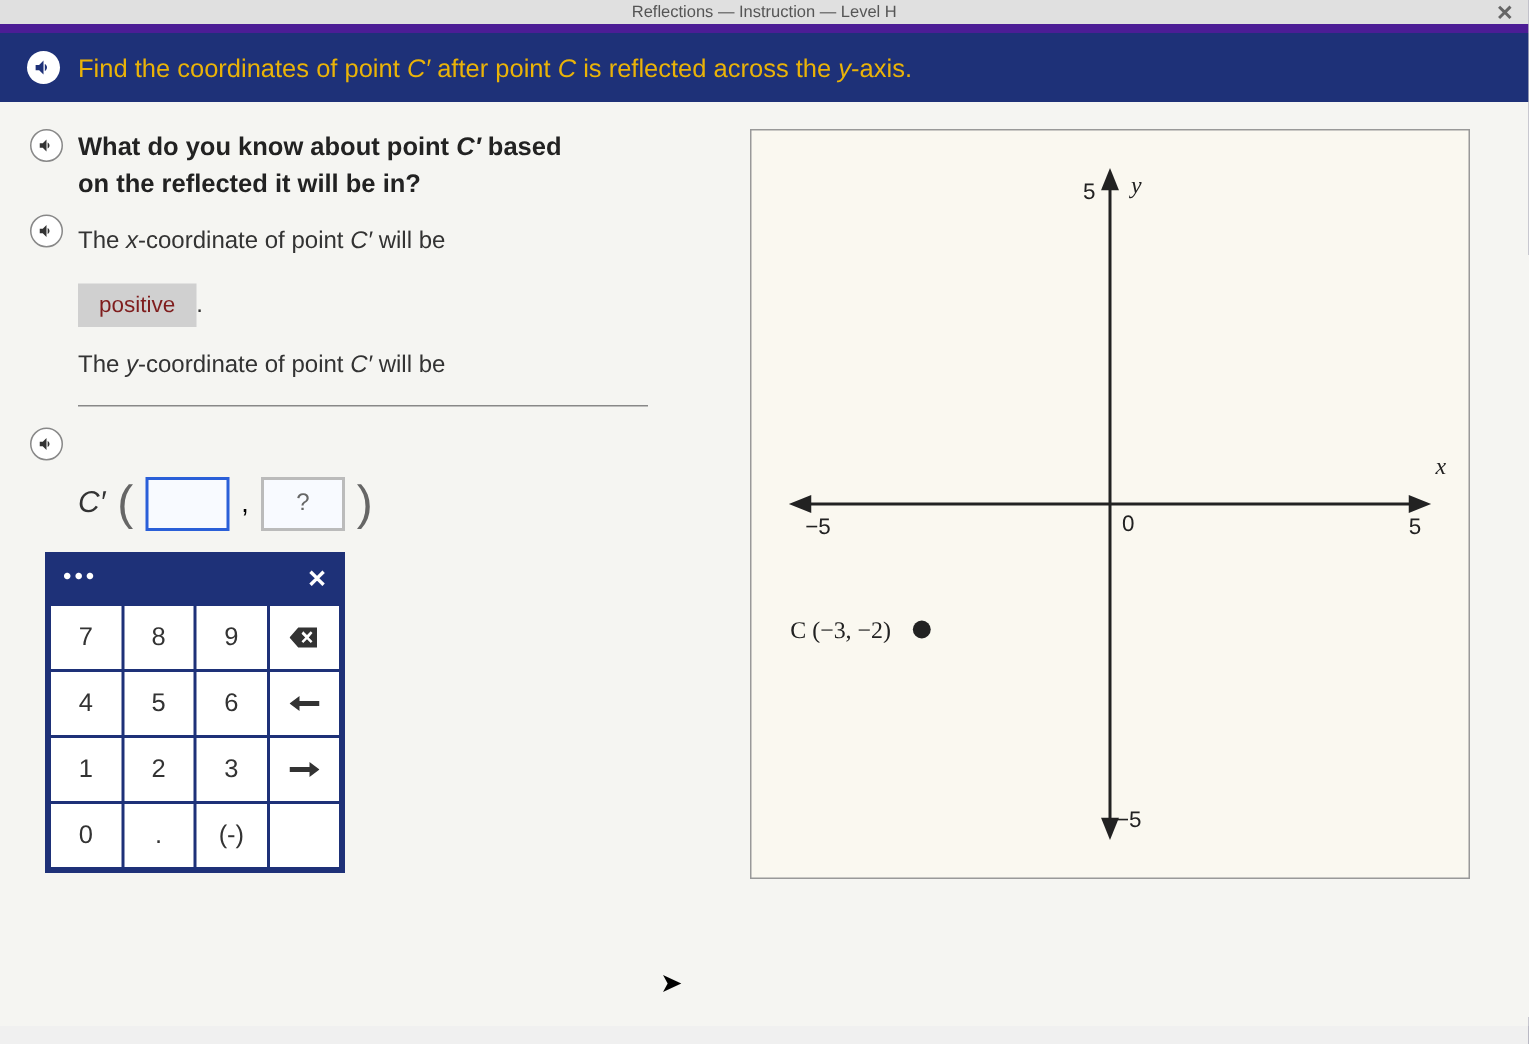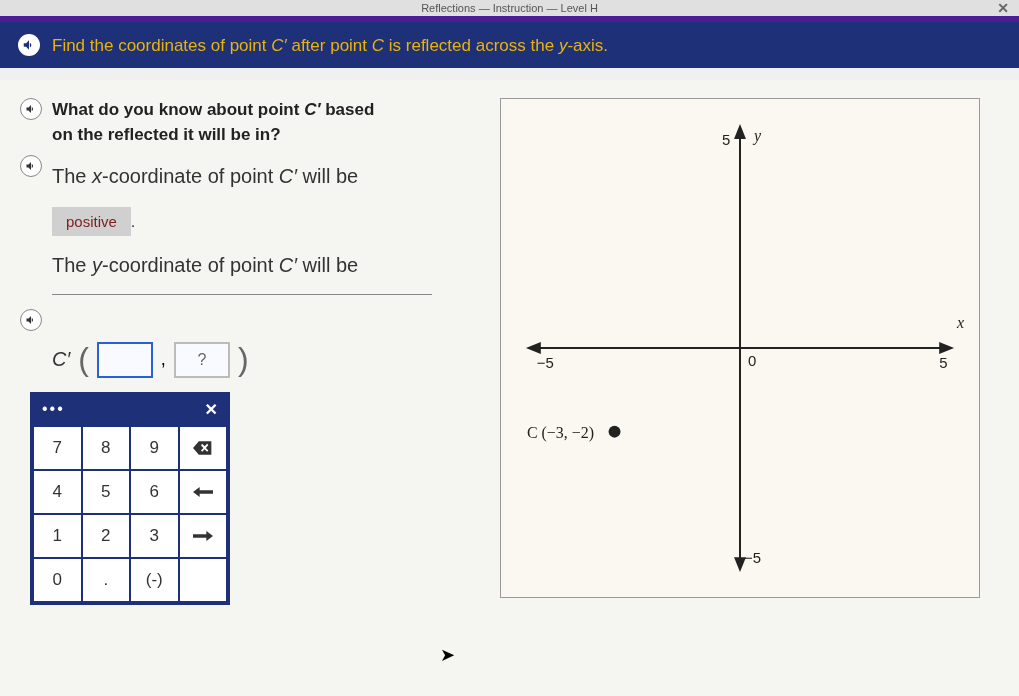--- a/index.html
+++ b/index.html
@@ -5,28 +5,28 @@
 * { box-sizing: border-box; margin: 0; padding: 0; }
 body { font-family: Arial, sans-serif; background: #5a5a7a; width: 1019px; height: 696px; overflow: hidden; }
 .app { background: #f0f0f0; width: 100%; height: 100%; }
 .topbar { background: #e0e0e0; color: #555; font-size: 11px; text-align: center; padding: 2px; border-bottom: 6px solid #4c1d95; position: relative; }
 .topbar .close { position: absolute; right: 10px; top: 0; font-size: 14px; color: #666; cursor: pointer; font-weight: bold; }
 .header { background: #1e3178; color: #eab308; padding: 12px 18px; display: flex; align-items: flex-end; gap: 12px; }
 .audio-icon { width: 22px; height: 22px; background: #fff; border-radius: 50%; display: flex; align-items: center; justify-content: center; flex-shrink: 0; }
 .audio-icon svg { fill: #1e3178; width: 14px; height: 14px; }
 .header-text { font-size: 17px; font-weight: 500; }
 .ital { font-style: italic; }
-.main { display: flex; padding: 18px 20px; gap: 30px; background: #f5f5f2; height: calc(100% - 80px); margin-top: 12px; }
+.main { display: flex; padding: 18px 20px; gap: 30px; background: #f5f5f2; height: calc(100% - 80px); }
 .left { flex: 0 0 430px; }
 .right { flex: 1; display: flex; justify-content: center; }
 .block { display: flex; align-items: flex-start; gap: 10px; margin-bottom: 8px; }
 .audio-sm { width: 22px; height: 22px; border-radius: 50%; background: #fff; border: 1px solid #888; display: flex; align-items: center; justify-content: center; flex-shrink: 0; cursor: pointer; }
 .audio-sm svg { fill: #333; width: 12px; height: 12px; }
 .qtext { color: #222; font-size: 17px; line-height: 1.45; font-weight: 600; }
-.qtext-sub { color: #333; font-size: 20px; line-height: 1.5; margin-left: 32px; margin-top: 6px; }
+.qtext-sub { color: #333; font-size: 16px; line-height: 1.5; margin-left: 32px; margin-top: 6px; }
 .chip { display: inline-block; background: #d0d0d0; padding: 6px 14px; margin: 8px 0 8px 32px; font-size: 15px; color: #7f1d1d; }
 .after-chip { display: inline; font-size: 16px; color: #333; }
 .divider { border: none; border-top: 1px solid #888; margin: 14px 0 14px 32px; width: 380px; }
 .coord-row { display: flex; align-items: center; gap: 8px; margin-left: 32px; margin-top: 10px; }
 .cprime { font-style: italic; font-size: 20px; color: #333; }
 .paren { font-size: 32px; color: #666; }
 .inp { width: 56px; height: 36px; border: 2px solid #bbb; background: #f8faff; font-size: 16px; text-align: center; }
 .inp.active { border-color: #2a5fd8; }
 .ph { display: flex; align-items: center; justify-content: center; color: #666; }
 .keypad { margin-top: 14px; margin-left: 10px; width: 200px; border: 2px solid #1e3178; background: #1e3178; }

